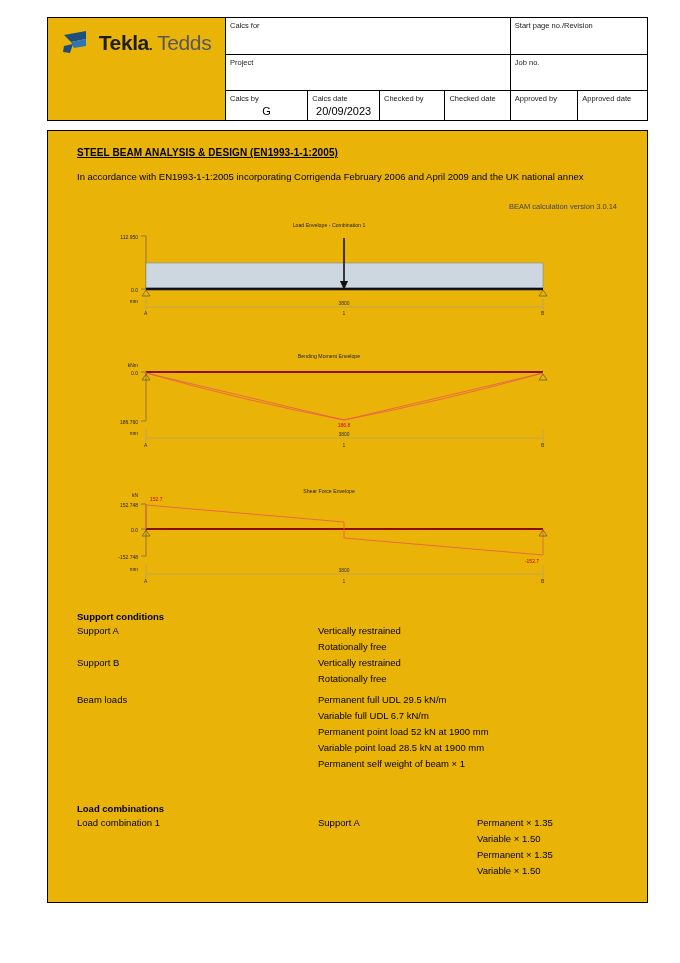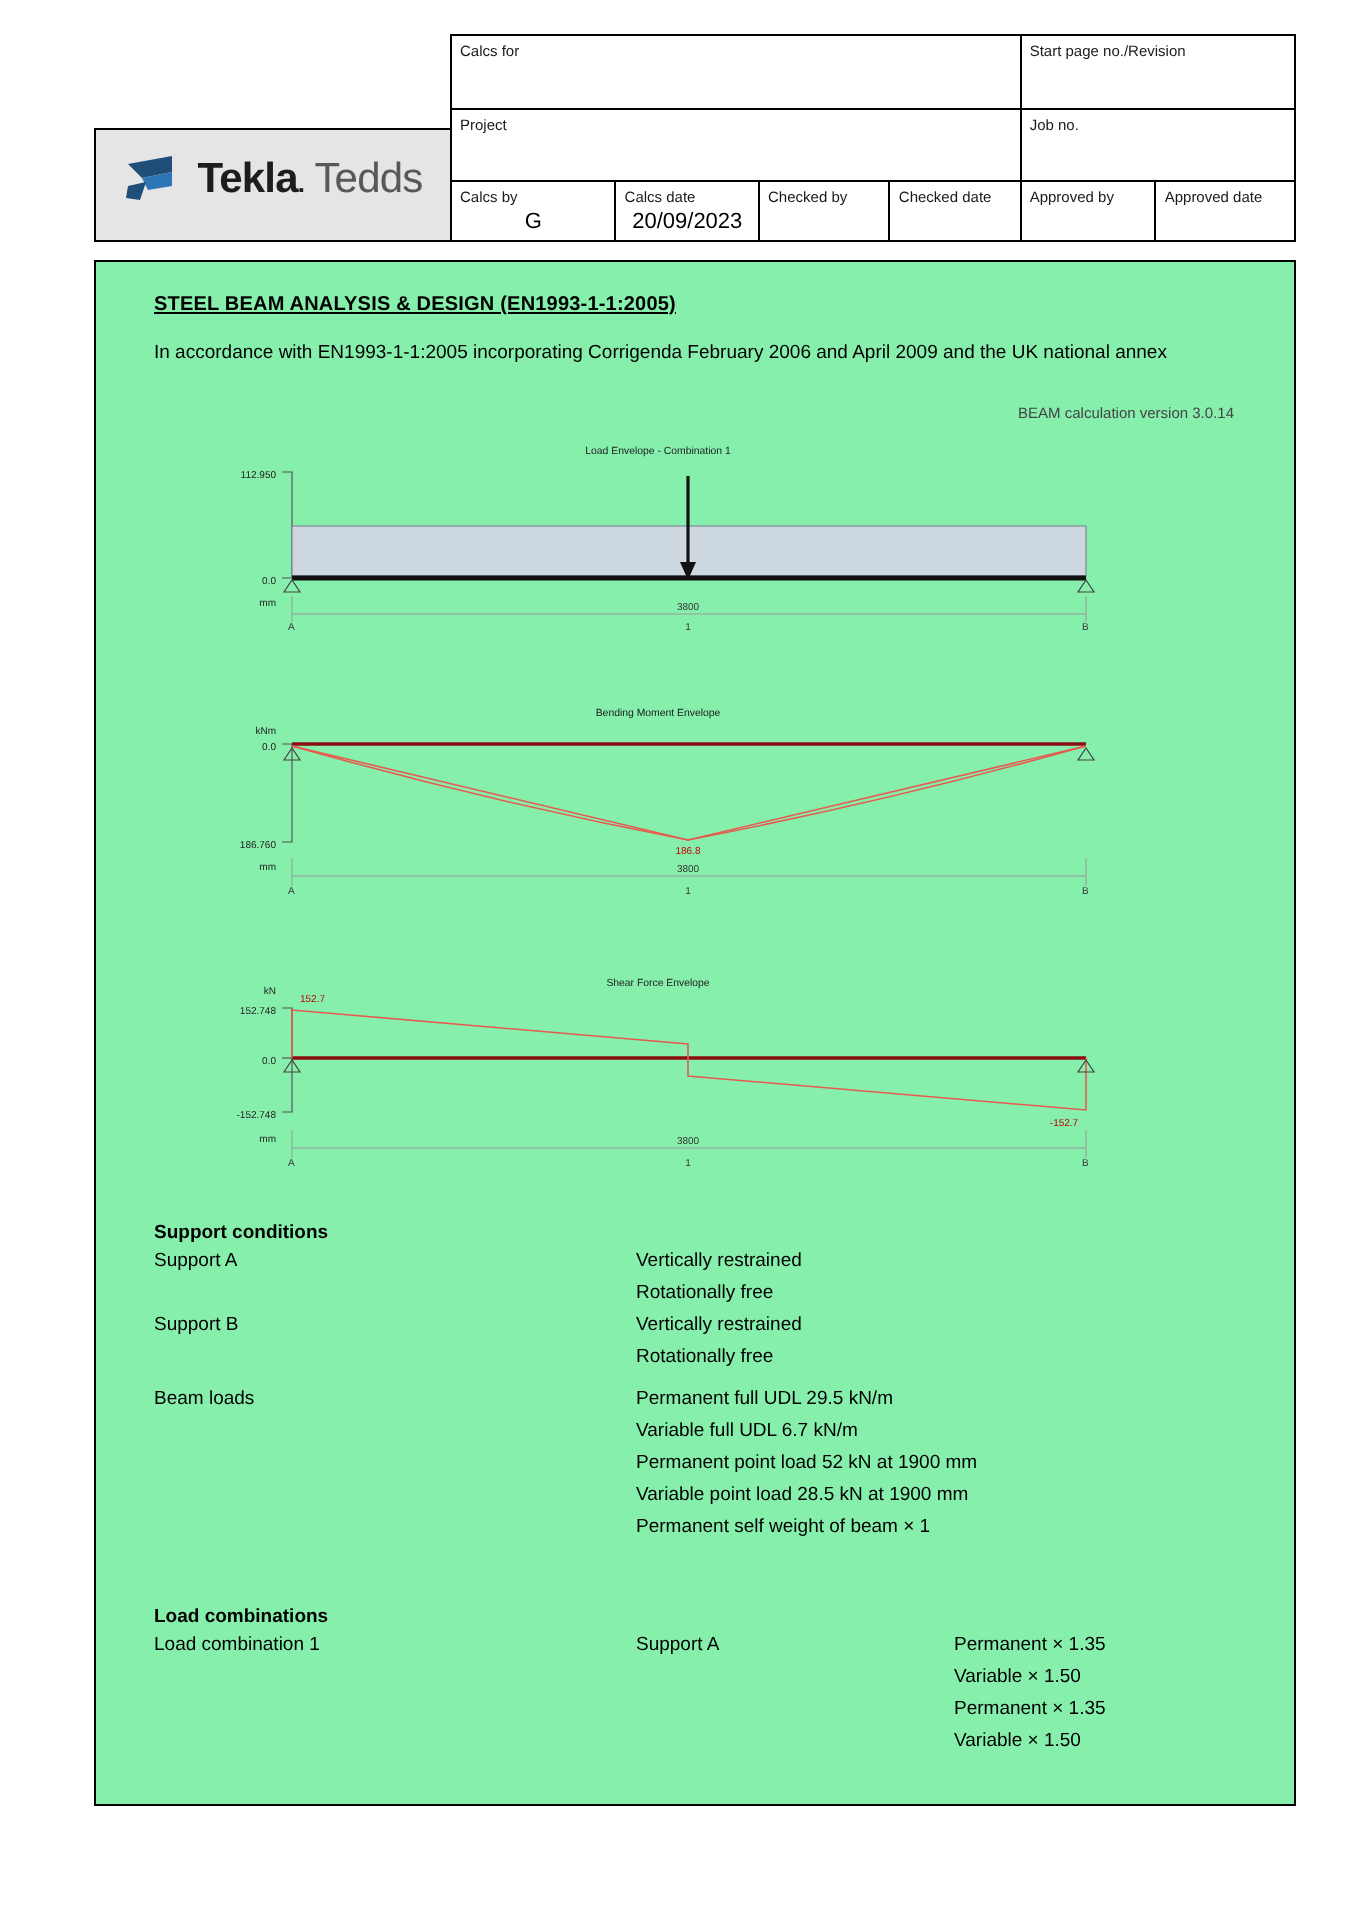--- a/index.html
+++ b/index.html
@@ -23,22 +23,21 @@
     display: flex;
   }
   .logo-cell {
     width: 178px;
     border: 1px solid #000;
     border-right: none;
     display: flex;
     align-items: flex-start;
     justify-content: center;
     padding-top: 11px;
-    background: #e5e5e5;
-    margin-top: 47px;
+    background: #eab308;
   }
   .logo {
     display: flex;
     align-items: center;
     gap: 7px;
   }
   .logo-mark {
     width: 30px; height: 28px;
     position: relative;
     flex: none;
@@ -74,21 +73,21 @@
     margin-top: 2px;
     color: #000;
   }
 
   
   .page {
     position: absolute;
     left: 47px; top: 130px;
     width: 601px; height: 773px;
     border: 1px solid #000;
-    background: #86efac;
+    background: #eab308;
   }
   .inner {
     position: absolute;
     left: 29px; top: 0;
     right: 18px; bottom: 0;
   }
 
   
   .doc-title {
     position: absolute;

